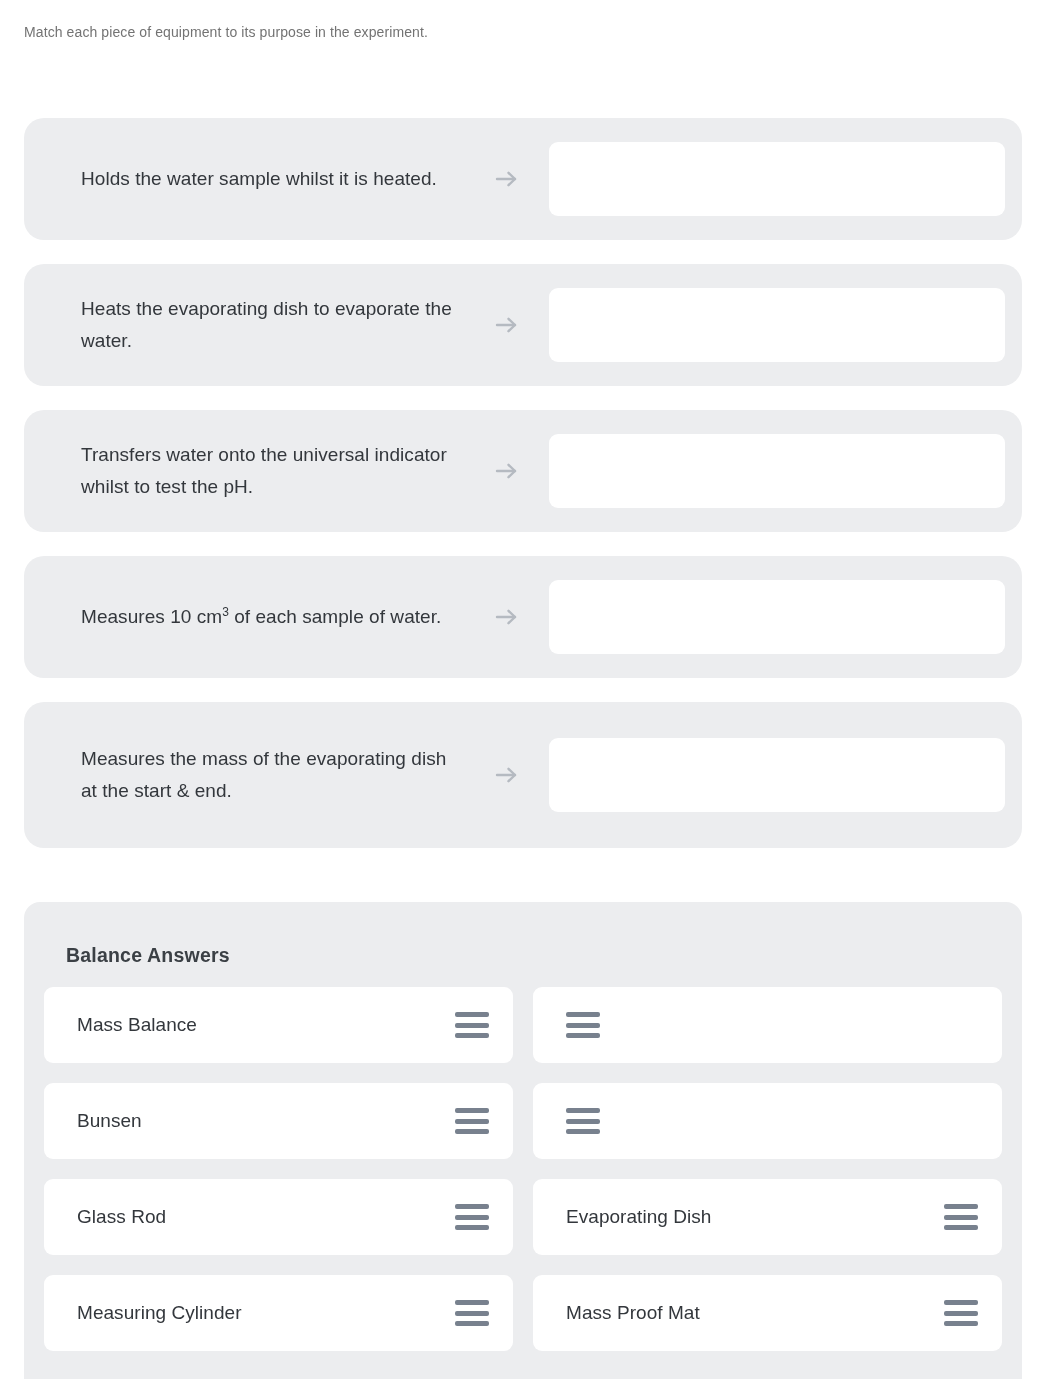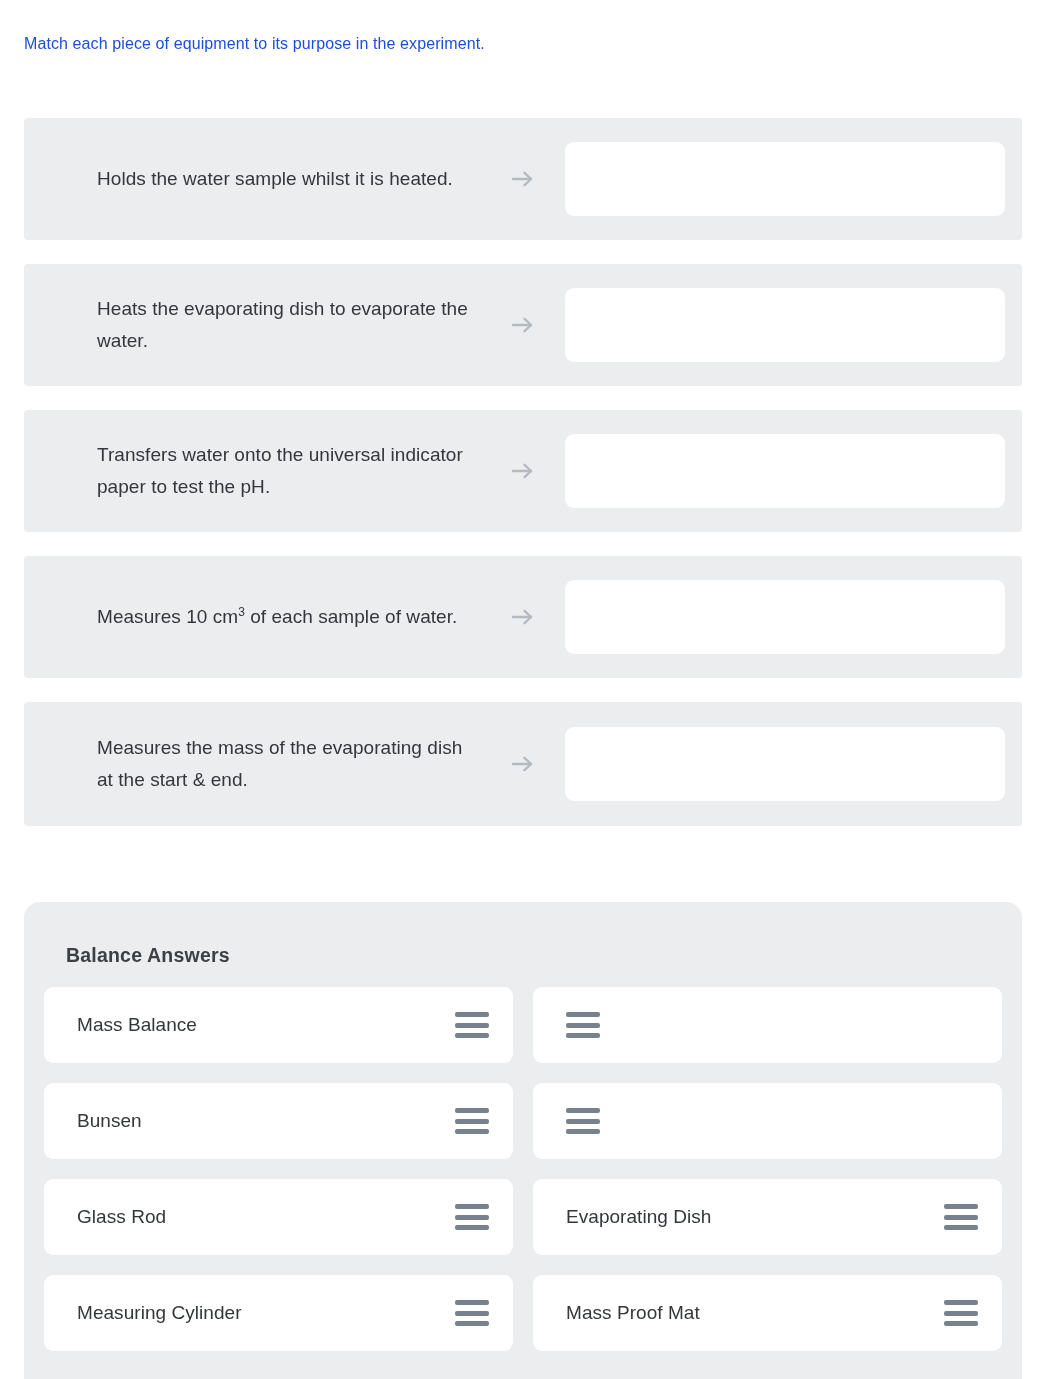--- a/index.html
+++ b/index.html
@@ -21,47 +21,47 @@
     position: relative;
     width: 1045px;
     min-height: 1379px;
     overflow: hidden;
   }
 
   
   .question-prompt {
     position: absolute;
     left: 24px;
-    top: 30px;
+    top: 18px;
     width: 960px;
-    font-size: 16px;
+    font-size: 14px;
     line-height: 28px;
-    color: #1d4ed8;
+    color: #737373;
     letter-spacing: 0.1px;
   }
 
   
   .match-list {
     position: absolute;
     left: 24px;
     top: 118px;
     width: 998px;
   }
   .match-row {
     position: relative;
     width: 998px;
     background: #ecedef;
-    border-radius: 4px;
+    border-radius: 20px;
     margin-bottom: 24px;
     display: flex;
     align-items: center;
-    padding: 0 0 0 16px;
+    padding: 0 0 0 0;
   }
   .match-row.h-std { height: 122px; }
-  .match-row.h-tall { height: 124px; }
+  .match-row.h-tall { height: 146px; }
 
   .match-label {
     width: 440px;
     padding-left: 57px;
     padding-right: 10px;
     font-size: 19px;
     line-height: 32px;
     color: #33373c;
     letter-spacing: 0.05px;
   }
@@ -173,21 +173,21 @@
           <svg width="26" height="20" viewBox="0 0 26 20">
             <path d="M3 10 H21" stroke="#b5bac1" stroke-width="2.4" stroke-linecap="round" fill="none"></path>
             <path d="M14.5 3.8 L21 10 L14.5 16.2" stroke="#b5bac1" stroke-width="2.4" stroke-linecap="round" stroke-linejoin="round" fill="none"></path>
           </svg>
         </span>
       </div>
       <div class="drop-zone"></div>
     </div>
 
     <div class="match-row h-std">
-      <div class="match-label">Transfers water onto the universal indicator paper to test the pH.</div>
+      <div class="match-label">Transfers water onto the universal indicator whilst to test the pH.</div>
       <div class="arrow-cell">
         <span class="arrow-icon">
           <svg width="26" height="20" viewBox="0 0 26 20">
             <path d="M3 10 H21" stroke="#b5bac1" stroke-width="2.4" stroke-linecap="round" fill="none"></path>
             <path d="M14.5 3.8 L21 10 L14.5 16.2" stroke="#b5bac1" stroke-width="2.4" stroke-linecap="round" stroke-linejoin="round" fill="none"></path>
           </svg>
         </span>
       </div>
       <div class="drop-zone"></div>
     </div>

